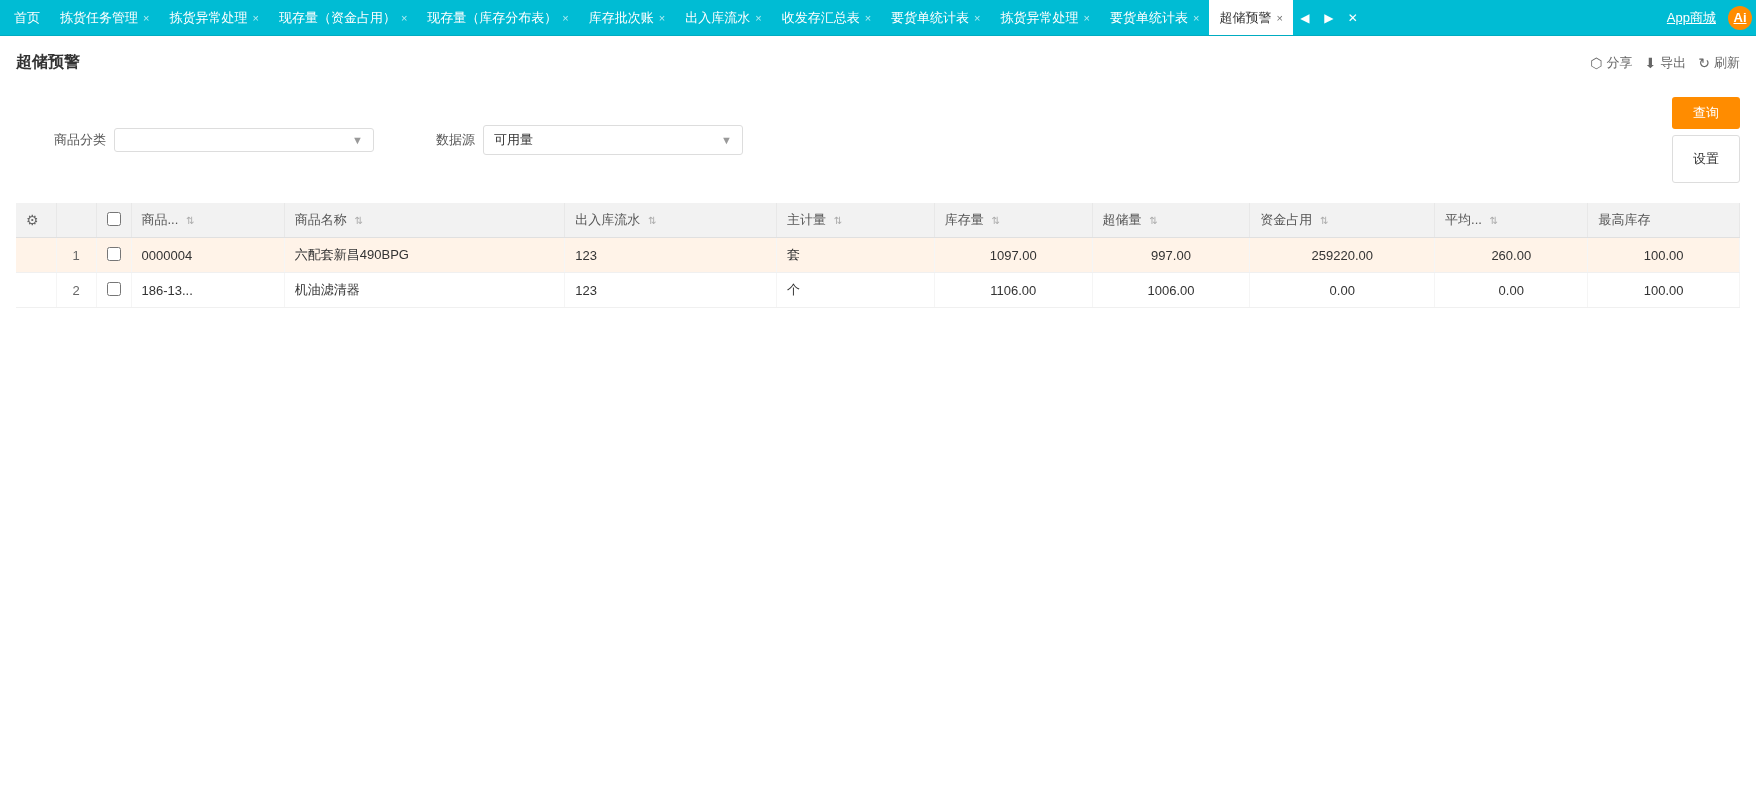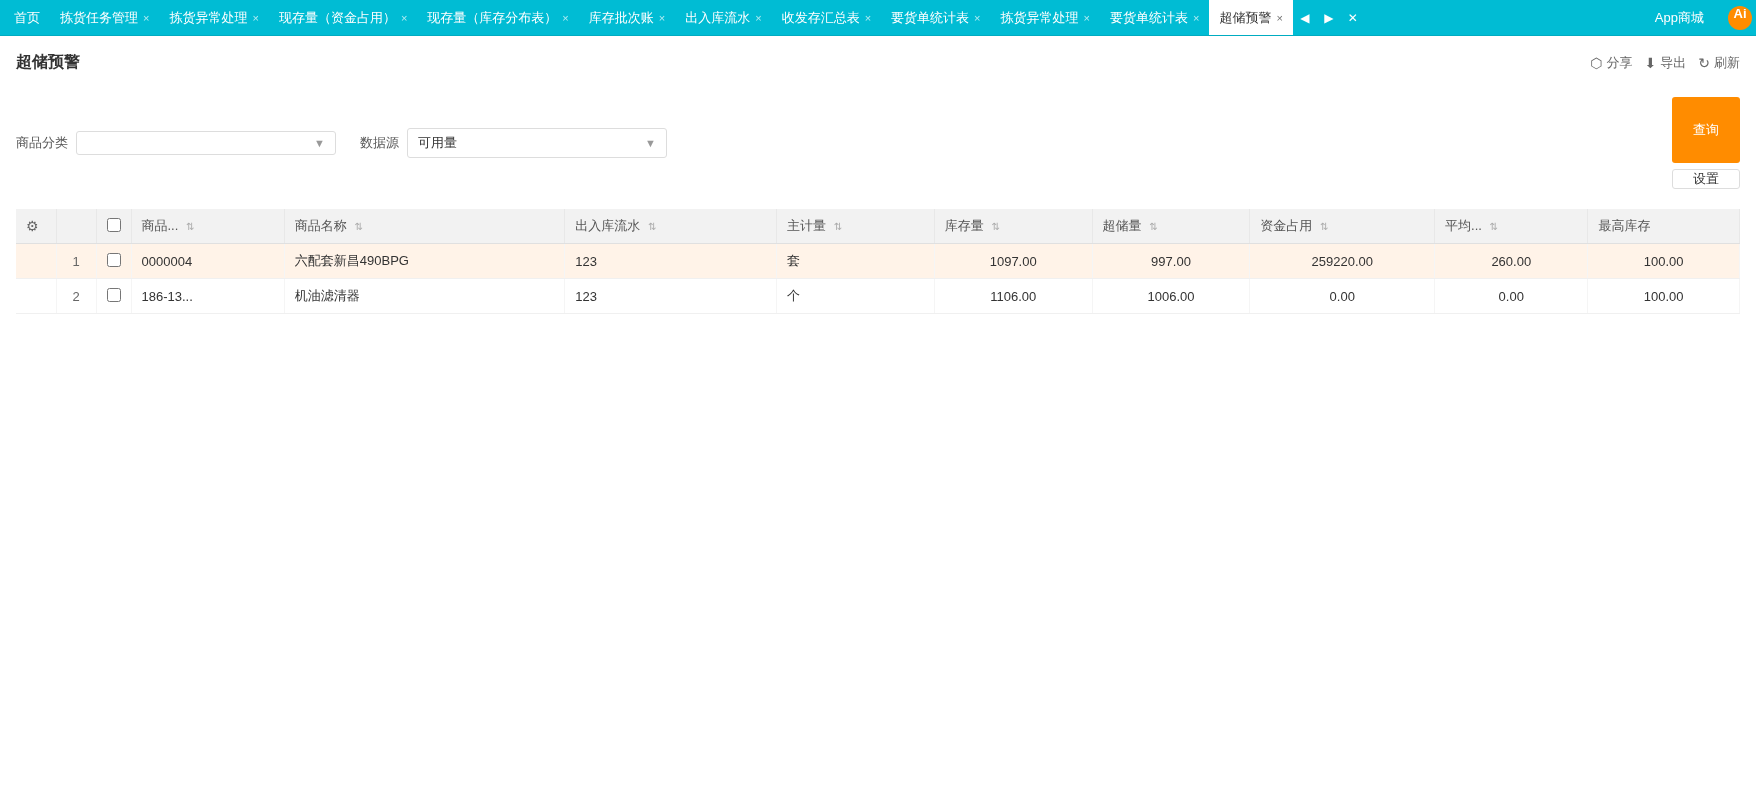--- a/index.html
+++ b/index.html
@@ -85,20 +85,21 @@
     }
     .filter-group {
       display: flex;
       align-items: center;
       gap: 8px;
     }
     .filter-label {
       color: #555;
       white-space: nowrap;
       font-size: 13px;
+      margin-left: 38px;
     }
     .filter-select {
       display: flex;
       align-items: center;
       justify-content: space-between;
       border: 1px solid #ddd;
       border-radius: 3px;
       padding: 5px 10px;
       min-width: 260px;
       background: #fff;
@@ -107,30 +108,30 @@
       font-size: 13px;
     }
     .filter-select .arrow { color: #999; font-size: 11px; margin-left: 8px; }
 
     
     .btn-query {
       background: #ff8c00;
       color: #fff;
       border: none;
       border-radius: 3px;
-      padding: 24px 20px;
+      padding: 7px 20px;
       cursor: pointer;
       font-size: 13px;
     }
     .btn-settings {
       background: #fff;
       color: #333;
       border: 1px solid #ddd;
       border-radius: 3px;
-      padding: 0 20px;
+      padding: 14px 20px;
       cursor: pointer;
       font-size: 13px;
     }
 
     .filter-right-btns {
       display: flex;
       flex-direction: column;
       gap: 6px;
       margin-left: auto;
     }
@@ -175,30 +176,32 @@
       text-align: center;
       width: 36px;
     }
     .gear-icon { font-size: 14px; cursor: pointer; color: #666; }
 
     
     .user-area {
       margin-left: auto;
       display: flex;
       align-items: center;
-      gap: 24px;
+      gap: 12px;
       color: #fff;
       font-size: 12px;
+      text-decoration: underline;
     }
     .user-avatar {
       width: 24px;
       height: 24px;
       border-radius: 50%;
       background: #ff8c00;
       display: flex;
+      align-items: center;
       justify-content: center;
       font-size: 11px;
       font-weight: bold;
       color: #fff;
     }
   </style>
 </head>
 <body>
 
 <div class="nav-bar">

